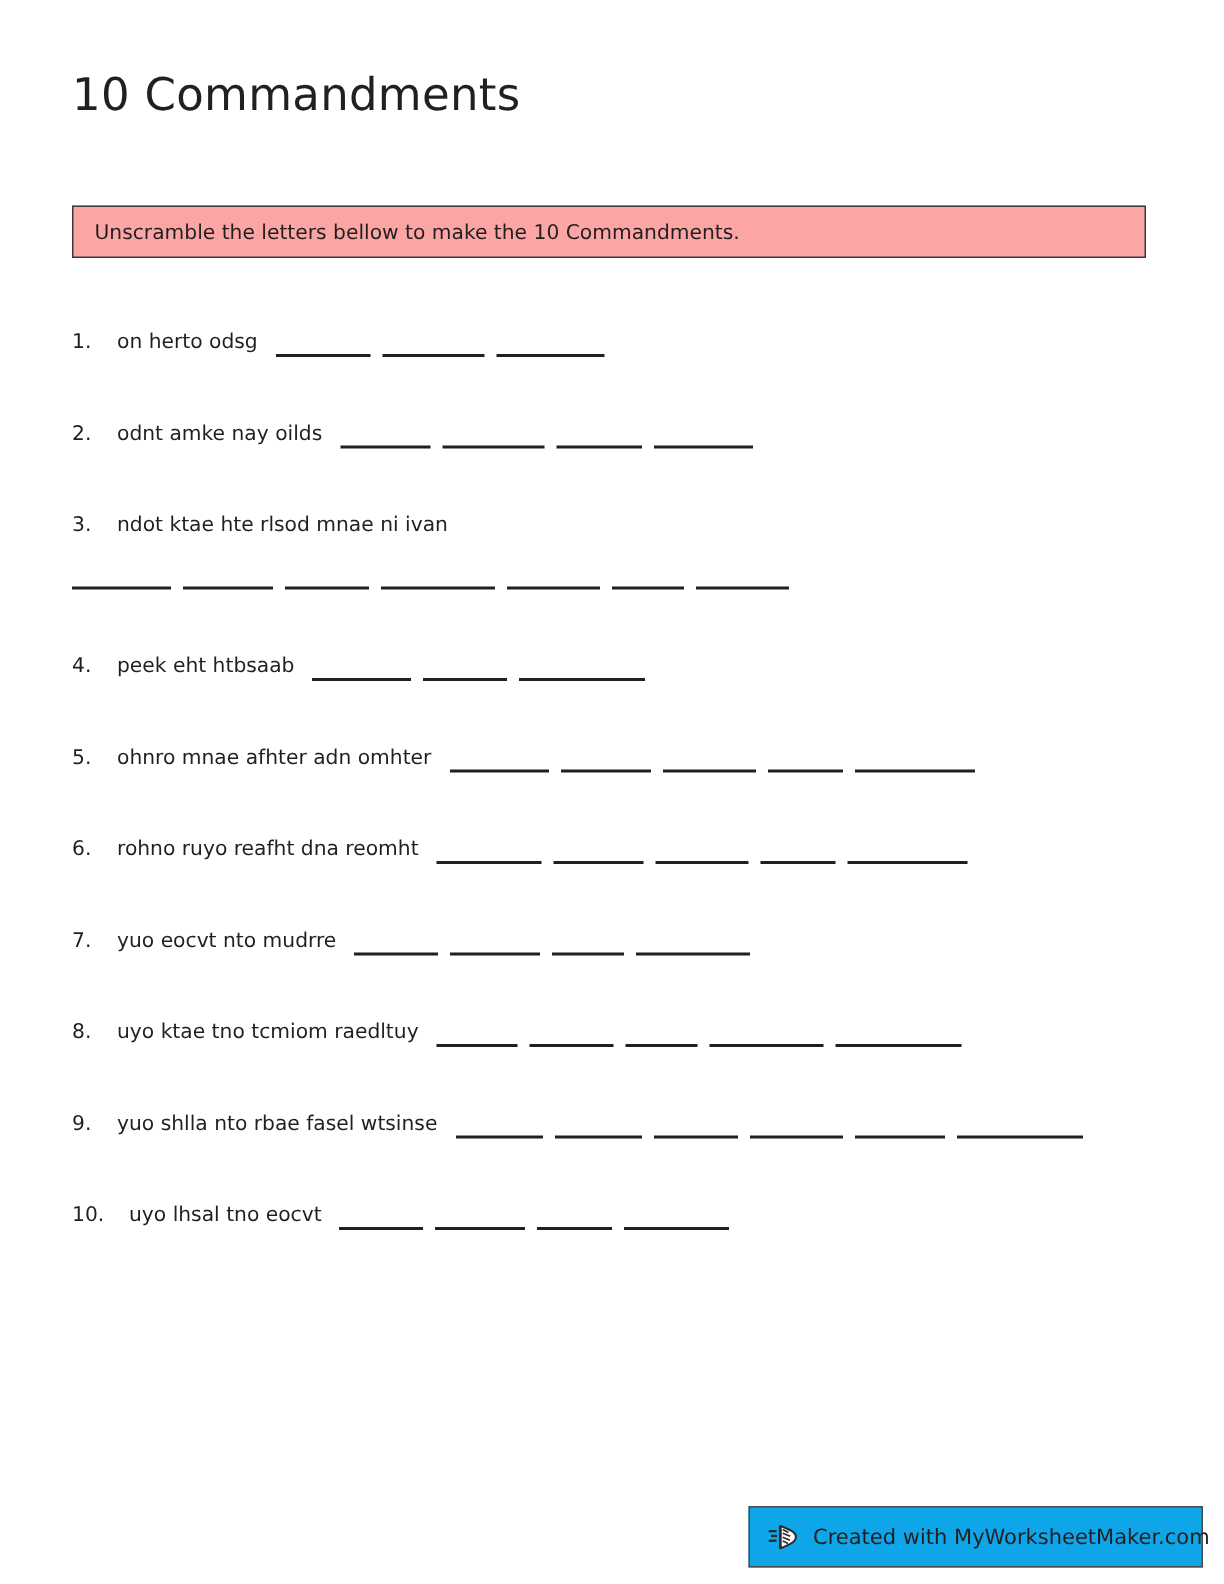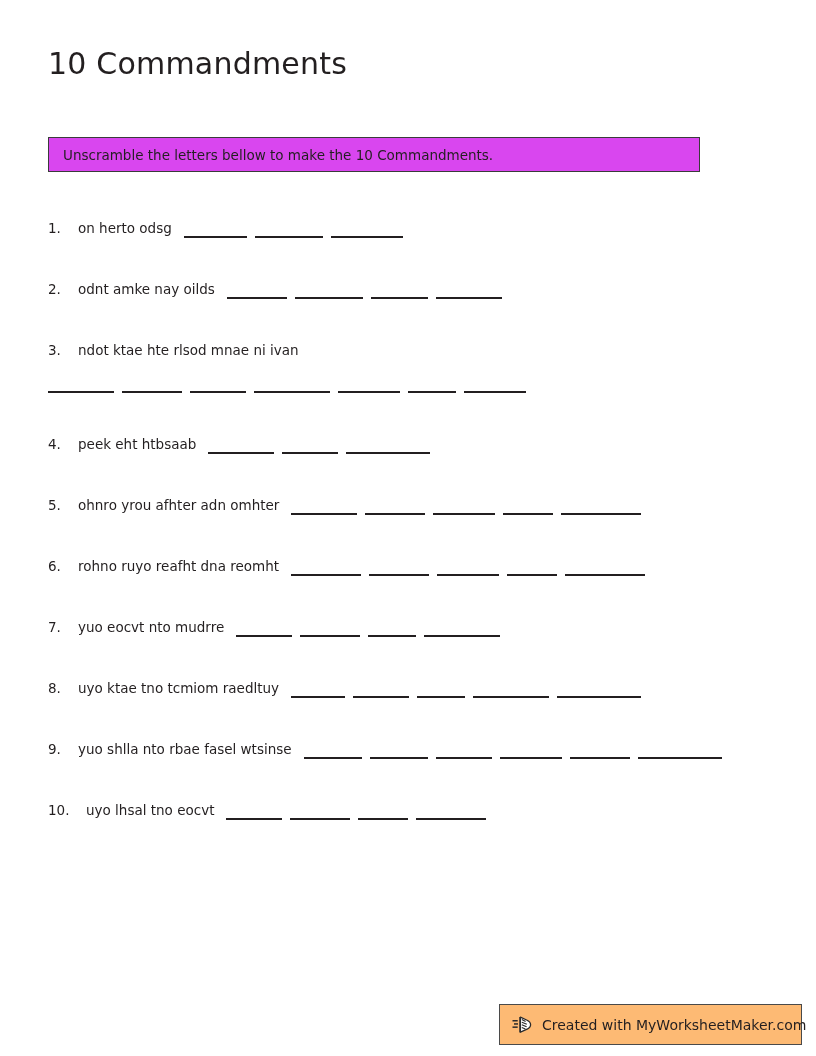--- a/index.html
+++ b/index.html
@@ -33,25 +33,25 @@
     color: #231f20;
     white-space: nowrap;
     text-align: right;
   }
 
   
   .instruction-box {
     position: absolute;
     left: 48px;
     top: 137px;
-    width: 652px;
+    width: 716px;
     height: 35px;
     box-sizing: border-box;
     border: 1px solid #3b3b3b;
-    background: #d946ef;
+    background: #fca5a5;
     display: flex;
     align-items: center;
   }
   .instruction-text {
     padding-left: 14px;
     font-size: 13.5px;
     color: #231f20;
     white-space: nowrap;
   }
 
@@ -109,21 +109,21 @@
 
   
   .footer-badge {
     position: absolute;
     left: 499px;
     top: 1004px;
     width: 303px;
     height: 41px;
     box-sizing: border-box;
     border: 1px solid #4a4a4a;
-    background: #fdba74;
+    background: #0ea5e9;
     display: flex;
     align-items: center;
     padding-left: 12px;
   }
   .footer-logo {
     width: 22px;
     height: 22px;
     flex: 0 0 22px;
     margin-right: 8px;
     position: relative;
@@ -191,21 +191,21 @@
           <span class="q-blanks">
             <span class="blank" style="width: 66px;"></span>
             <span class="blank" style="width: 56px;"></span>
             <span class="blank" style="width: 84px;"></span>
           </span>
         </div>
       </div>
       <div class="q-row">
         <div class="q-line">
           <span class="q-num">5.</span>
-          <span class="q-text">ohnro yrou afhter adn omhter</span>
+          <span class="q-text">ohnro mnae afhter adn omhter</span>
           <span class="q-blanks">
             <span class="blank" style="width: 66px;"></span>
             <span class="blank" style="width: 60px;"></span>
             <span class="blank" style="width: 62px;"></span>
             <span class="blank" style="width: 50px;"></span>
             <span class="blank" style="width: 80px;"></span>
           </span>
         </div>
       </div>
       <div class="q-row">

